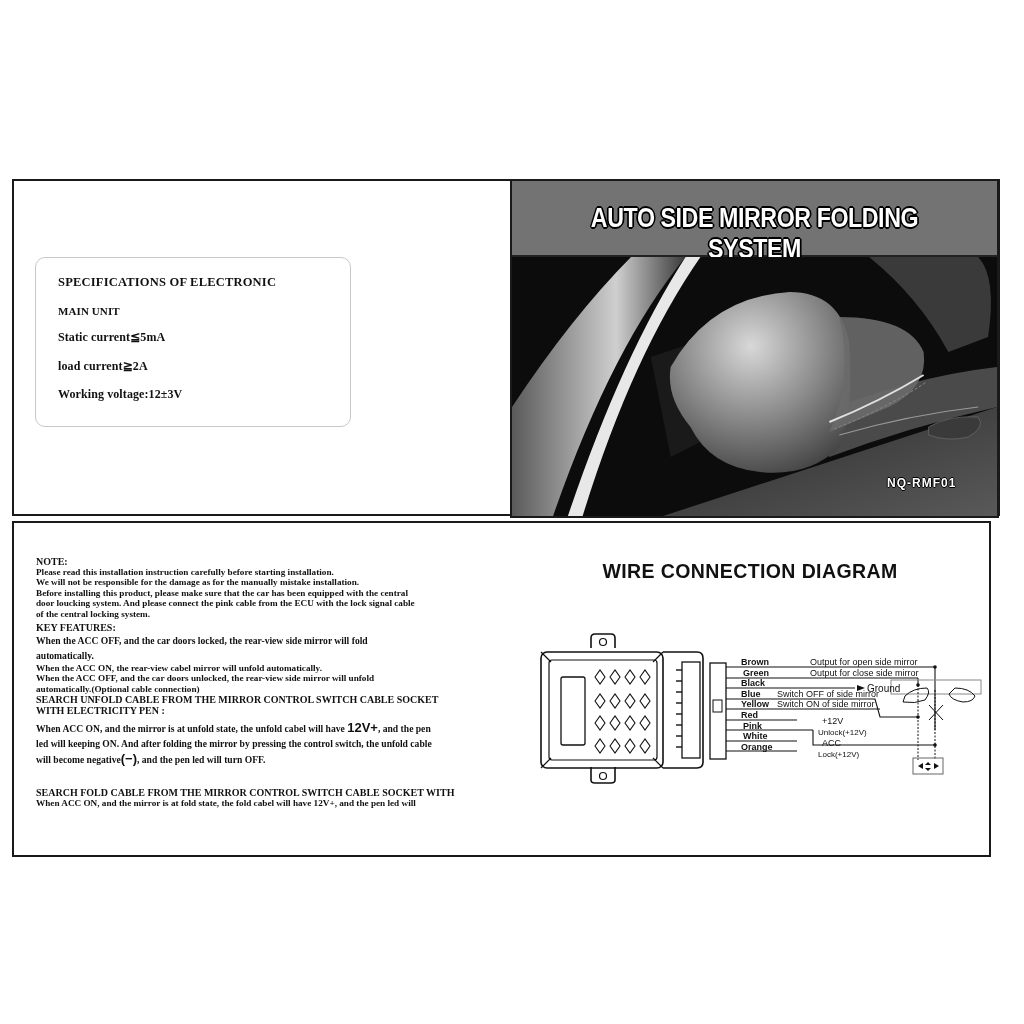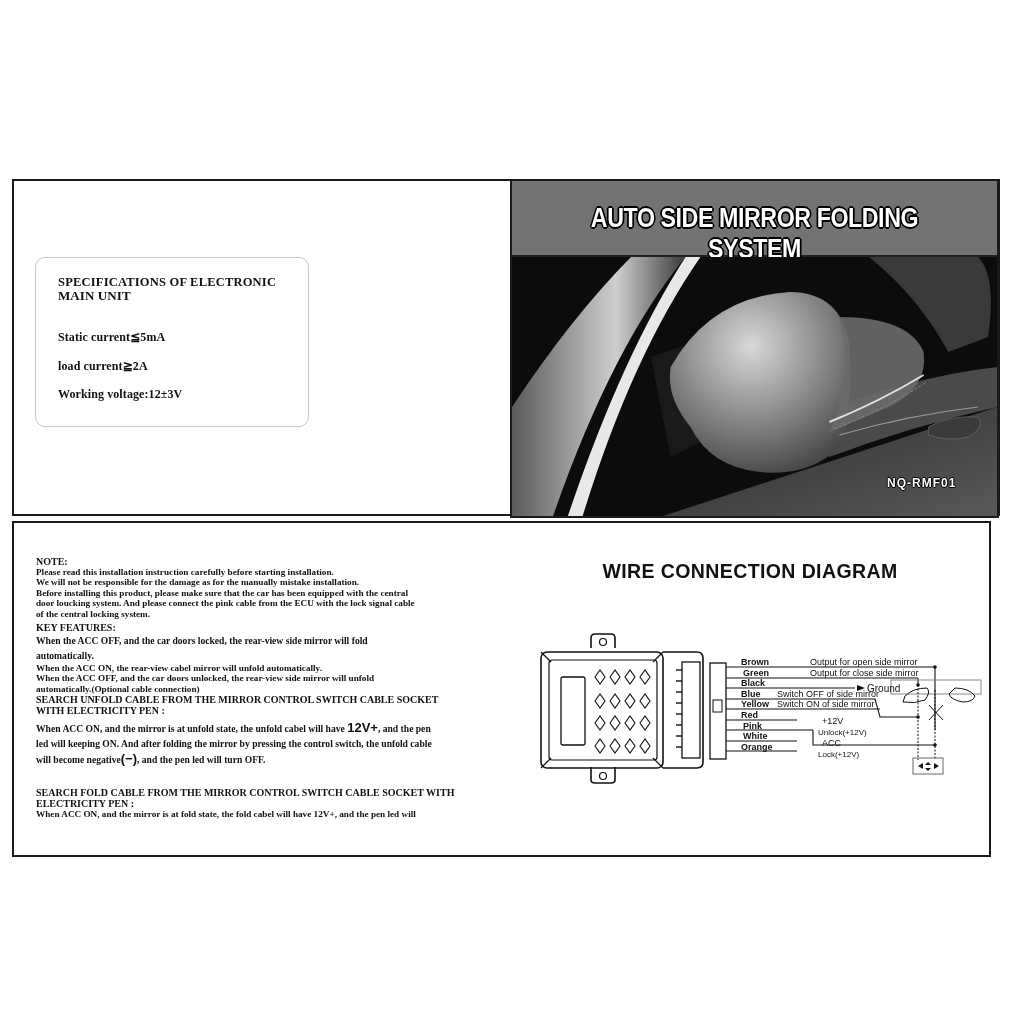--- a/index.html
+++ b/index.html
@@ -6,21 +6,21 @@
   body {
     width: 1024px; height: 1024px; background: #ffffff; position: relative; overflow: hidden;
     font-family: "Liberation Serif", serif; color: #111;
   }
   .panel { position: absolute; border: 2px solid #1a1a1a; box-sizing: border-box; background: #fff; }
   #top-panel { left: 12px; top: 179px; width: 988px; height: 337px; }
   #bottom-panel { left: 12px; top: 521px; width: 979px; height: 336px; }
 
   
   #spec-card {
-    position: absolute; left: 35px; top: 257px; width: 274px; height: 170px;
+    position: absolute; left: 35px; top: 257px; width: 316px; height: 170px;
     border: 1px solid #c8c8c8; border-radius: 10px; box-sizing: border-box; background: #fff;
   }
   .spec-line { position: absolute; left: 22px; font-weight: bold; font-size: 12px; letter-spacing: 0.1px; }
   .spec-line.title { font-size: 12.5px; top: 17px; letter-spacing: 0.2px; }
 
   
   #photo-area {
     position: absolute; left: 510px; top: 179px; width: 489px; height: 339px;
     background: #0e0e0e; border: 2px solid #1a1a1a; box-sizing: border-box; overflow: hidden;
   }
@@ -59,21 +59,21 @@
   .wl { font-family: "Liberation Sans", sans-serif; font-size: 9px; fill: #111; }
   .wl.b { font-weight: bold; }
 </style>
 </head>
 <body>
 
 <div id="top-panel" class="panel"></div>
 
 <div id="spec-card">
   <div class="spec-line title">SPECIFICATIONS OF ELECTRONIC</div>
-  <div class="spec-line" style="top:30px;font-size:13px;">MAIN UNIT</div>
+  <div class="spec-line" style="top:47px;font-size:11px;">MAIN UNIT</div>
   <div class="spec-line" style="top:72px;">Static  current≦5mA</div>
   <div class="spec-line" style="top:101px;">load current≧2A</div>
   <div class="spec-line" style="top:129px;">Working  voltage:12±3V</div>
 </div>
 
 <div id="photo-area">
   <div id="photo-title-bar">
     <div id="photo-title">AUTO SIDE MIRROR FOLDING SYSTEM</div>
   </div>
   <svg id="photo-scene" viewBox="0 0 489 263" preserveAspectRatio="none">
@@ -131,21 +131,20 @@
   <div class="n big">automatically.</div>
   <div class="n">When the ACC ON, the rear-view cabel mirror will unfold automatically.</div>
   <div class="n">When the ACC OFF, and the car doors unlocked, the rear-view side mirror will unfold</div>
   <div class="n">automatically.(Optional cable connection)</div>
   <div class="n h">SEARCH UNFOLD CABLE FROM THE MIRROR CONTROL SWITCH CABLE SOCKET</div>
   <div class="n h">WITH ELECTRICITY PEN :</div>
   <div class="n big" style="margin-top:4px;"><span>When ACC ON, and the mirror is at unfold state, the unfold cabel will have </span><span class="big12">12V+</span><span>, and the pen</span></div>
   <div class="n big">led will keeping ON. And after folding the mirror by pressing the control switch, the unfold cable</div>
   <div class="n big"><span>will become negative</span><span class="big12">(−)</span><span>, and the pen led will turn OFF.</span></div>
   <div class="n h gap">SEARCH FOLD CABLE FROM THE MIRROR CONTROL SWITCH CABLE SOCKET WITH</div>
-  <div class="n h">ELECTRICITY PEN :</div>
   <div class="n">When ACC ON, and the mirror is at fold state, the fold cabel will have 12V+, and the pen led will</div>
 </div>
 
 <div id="diagram-title">WIRE CONNECTION DIAGRAM</div>
 
 <svg id="diagram" viewBox="0 0 460 180">
   <g fill="none" stroke="#111" stroke-width="1.6">
 
     <path d="M56 18 L56 8 Q56 4 60 4 L76 4 Q80 4 80 8 L80 18"></path>
     <circle cx="68" cy="12" r="3.5" stroke-width="1.2"></circle>

